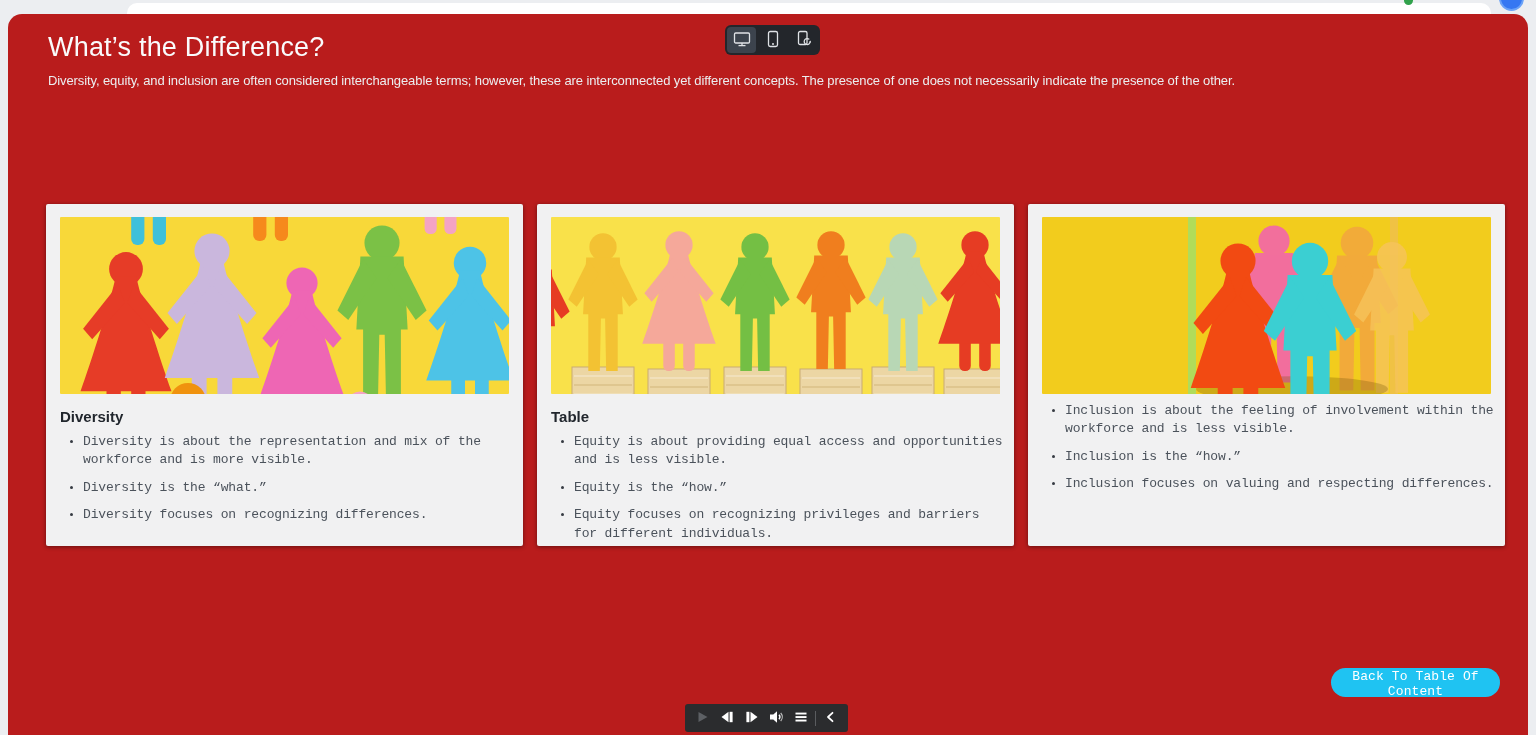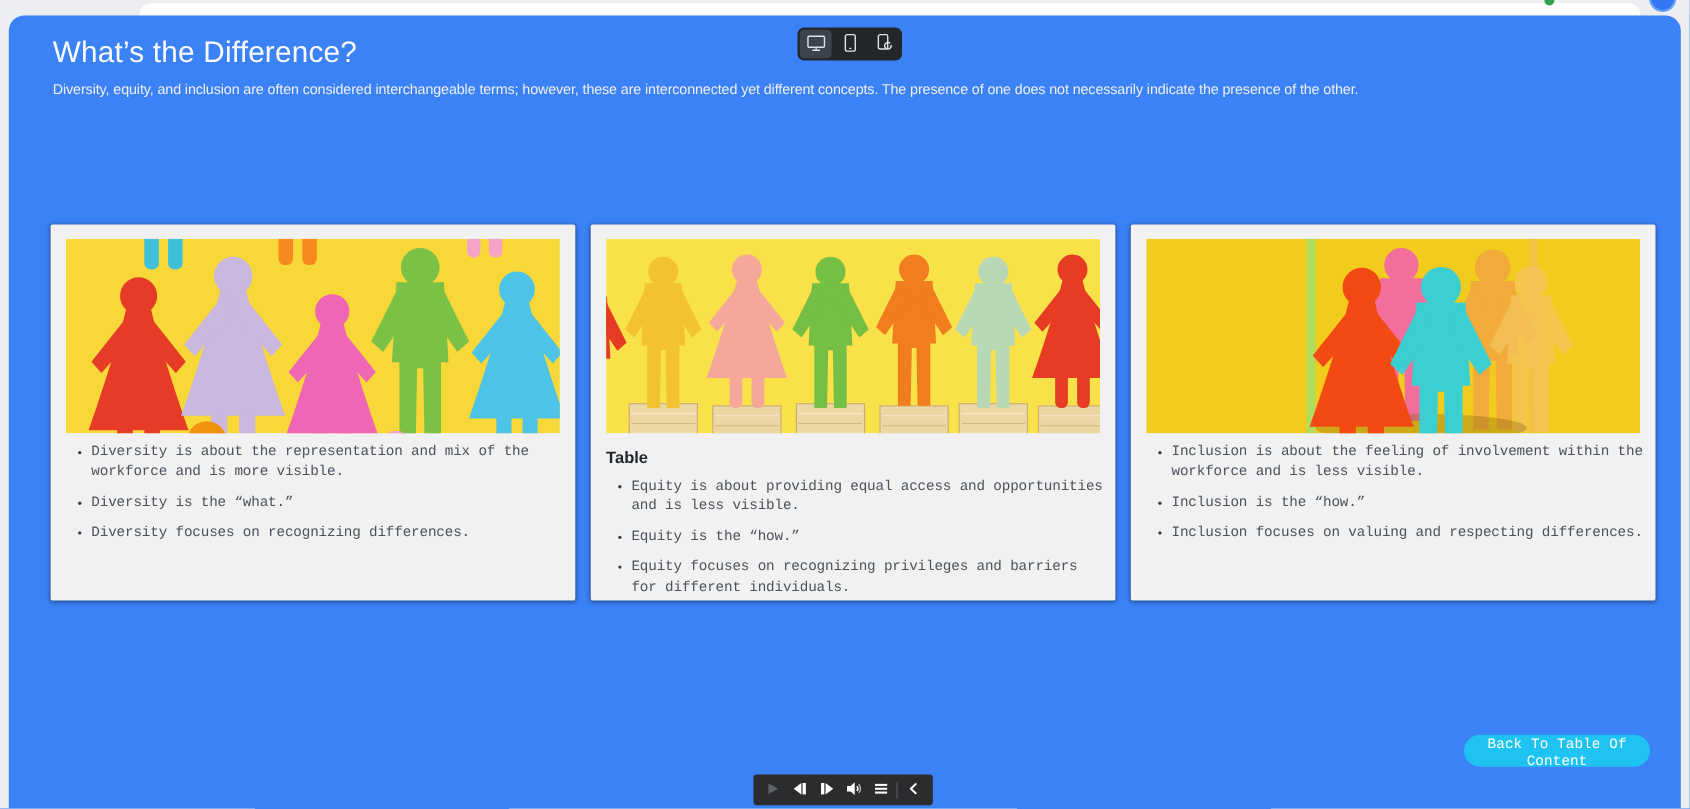--- a/index.html
+++ b/index.html
@@ -8,21 +8,21 @@
     background:#eceef1;
     font-family:"Liberation Sans",sans-serif;
   }
   
   .browser-strip{position:absolute;left:0;top:0;width:1536px;height:14px;background:#eceef1;}
   .omnibox{position:absolute;left:127px;top:3px;width:1364px;height:11px;background:#ffffff;border-radius:10px 10px 0 0;}
   .ext-dot{position:absolute;left:1404px;top:-4px;width:9px;height:9px;border-radius:50%;background:#31a24c;}
   .avatar-dot{position:absolute;left:1499px;top:-14px;width:25px;height:25px;border-radius:50%;background:#3577f2;border:2px solid #6aa2f7;box-sizing:border-box;}
 
   
-  .slide{position:absolute;left:8px;top:14px;width:1520px;height:721px;background:#3b82f6;border-radius:14px 14px 0 0;}
+  .slide{position:absolute;left:8px;top:14px;width:1520px;height:721px;background:#b91c1c;border-radius:14px 14px 0 0;}
 
   .page-title{position:absolute;left:40px;top:16px;margin:0;font-size:27px;line-height:34px;font-weight:400;color:#fafbfc;letter-spacing:.2px;}
   .page-subtitle{position:absolute;left:40px;top:59px;margin:0;width:1400px;font-size:13px;letter-spacing:-.1px;color:#eceef0;}
 
   
   .device-toggle{position:absolute;left:717px;top:11px;height:30px;background:#23262b;border-radius:6px;display:flex;align-items:center;padding:2px;box-sizing:border-box;gap:2px;}
   .dev-btn{width:29px;height:26px;background:transparent;border:none;border-radius:4px;display:flex;align-items:center;justify-content:center;cursor:pointer;padding:0;}
   .dev-btn.selected{background:#3c434d;}
   .dev-btn svg{stroke:#dfe2e6;fill:none;stroke-width:1.3;}
 
@@ -144,20 +144,21 @@
               <path d="M6 12 L33 46 L26 54 L1 26 Z"></path>
             </g>
             <g transform="translate(128,184) scale(1.2)" opacity="1" fill="#f0920e">
               <circle r="15"></circle>
             </g>
             <g transform="translate(300,188) scale(0.9)" opacity="1" fill="#f4a3c4">
               <circle r="15"></circle>
             </g>
           </svg>
         </div>
+      <h2>Diversity</h2>
       <ul>
           <li>Diversity is about the representation and mix of the workforce and is more visible.</li>
           <li>Diversity is the “what.”</li>
           <li>Diversity focuses on recognizing differences.</li>
         </ul>
     </div>
 
     <div class="card">
       <div class="card-img">
           <svg viewBox="0 0 449 177" preserveAspectRatio="none" width="100%" height="100%">

